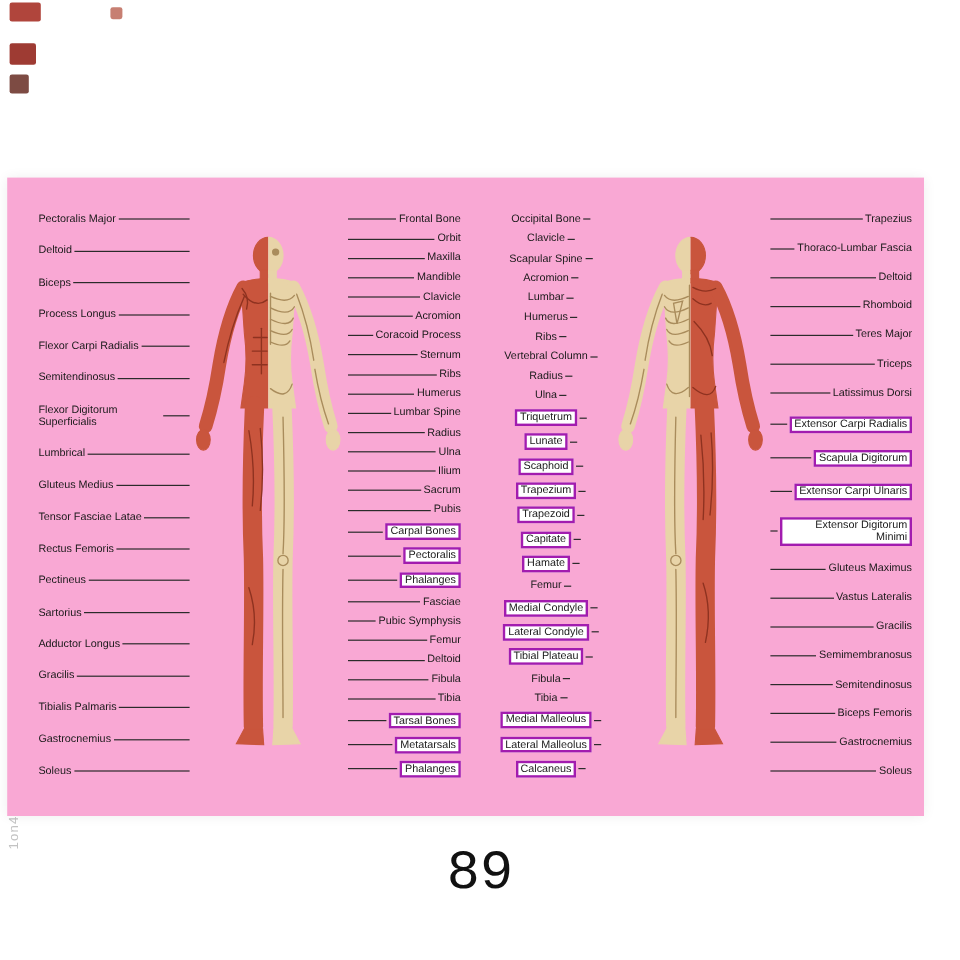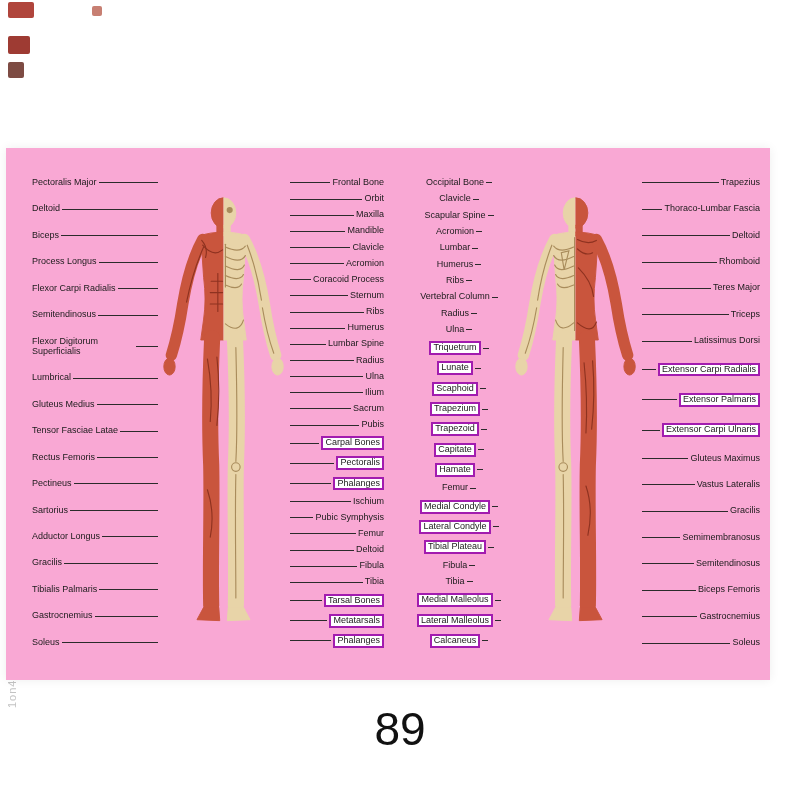--- a/index.html
+++ b/index.html
@@ -24,21 +24,21 @@
   .col-l1{width:128px;} .col-l2{width:96px;} .col-l3{width:104px;align-items:center;} .col-l4{width:120px;}
   .figure{width:128px;height:470px;flex:none;}
   .figure svg{display:block;width:128px;height:470px;}
   .lrow{display:flex;align-items:center;}
   .lline{flex:1;height:0;border-bottom:1px solid var(--line,#333);margin:0 2px;min-width:6px;}
   .ltext{font-size:9px;line-height:1.1;color:var(--label_text,#1a1a1a);max-width:102px;}
   .rl .ltext{text-align:right;}
   .lr .ltext{text-align:left;}
   .boxed{border:2px solid #a21caf;padding:0 2px;background:#fff;}
   .page-number{position:absolute;left:0;right:0;top:702px;text-align:center;
-               font-family:Liberation Sans, sans-serif;font-size:46px;color:#111;}
+               font-family:Liberation Mono, monospace;font-size:46px;color:#111;}
 </style>
 </head>
 <body>
 
 <div class="page">
 
   <div id="corner" class="corner">
       <div class="thumb" style="background: rgb(176, 69, 60);"></div>
       <div class="thumb" style="background: rgb(199, 127, 114);"></div>
       <div class="thumb" style="background: rgb(158, 59, 51);"></div>
@@ -229,21 +229,21 @@
           <div class="lrow rl">
             <span class="lline"></span>
             <span class="ltext boxed">Pectoralis</span>
           </div>
           <div class="lrow rl">
             <span class="lline"></span>
             <span class="ltext boxed">Phalanges</span>
           </div>
           <div class="lrow rl">
             <span class="lline"></span>
-            <span class="ltext">Ischium</span>
+            <span class="ltext">Fasciae</span>
           </div>
           <div class="lrow rl">
             <span class="lline"></span>
             <span class="ltext">Pubic Symphysis</span>
           </div>
           <div class="lrow rl">
             <span class="lline"></span>
             <span class="ltext">Femur</span>
           </div>
           <div class="lrow rl">
@@ -438,25 +438,29 @@
           <div class="lrow rl">
             <span class="lline"></span>
             <span class="ltext">Latissimus Dorsi</span>
           </div>
           <div class="lrow rl">
             <span class="lline"></span>
             <span class="ltext boxed">Extensor Carpi Radialis</span>
           </div>
           <div class="lrow rl">
             <span class="lline"></span>
-            <span class="ltext boxed">Extensor Palmaris</span>
+            <span class="ltext boxed">Scapula Digitorum</span>
           </div>
           <div class="lrow rl">
             <span class="lline"></span>
             <span class="ltext boxed">Extensor Carpi Ulnaris</span>
+          </div>
+          <div class="lrow rl">
+            <span class="lline"></span>
+            <span class="ltext boxed">Extensor Digitorum Minimi</span>
           </div>
           <div class="lrow rl">
             <span class="lline"></span>
             <span class="ltext">Gluteus Maximus</span>
           </div>
           <div class="lrow rl">
             <span class="lline"></span>
             <span class="ltext">Vastus Lateralis</span>
           </div>
           <div class="lrow rl">

